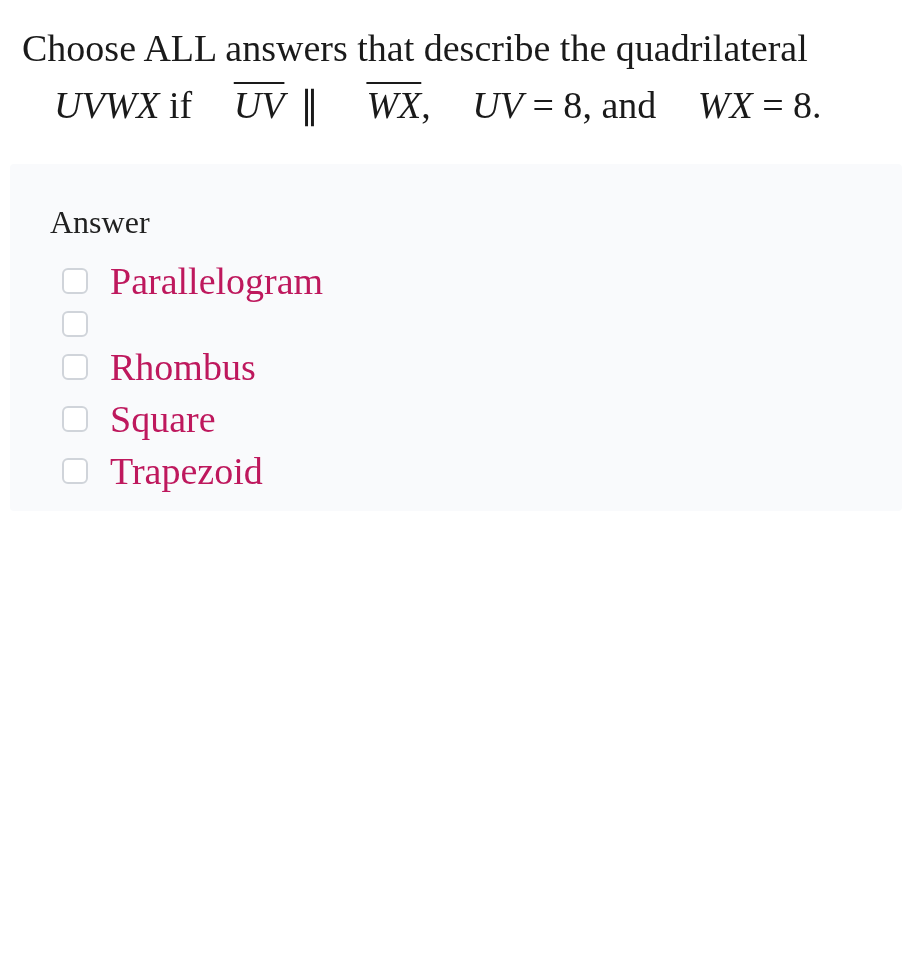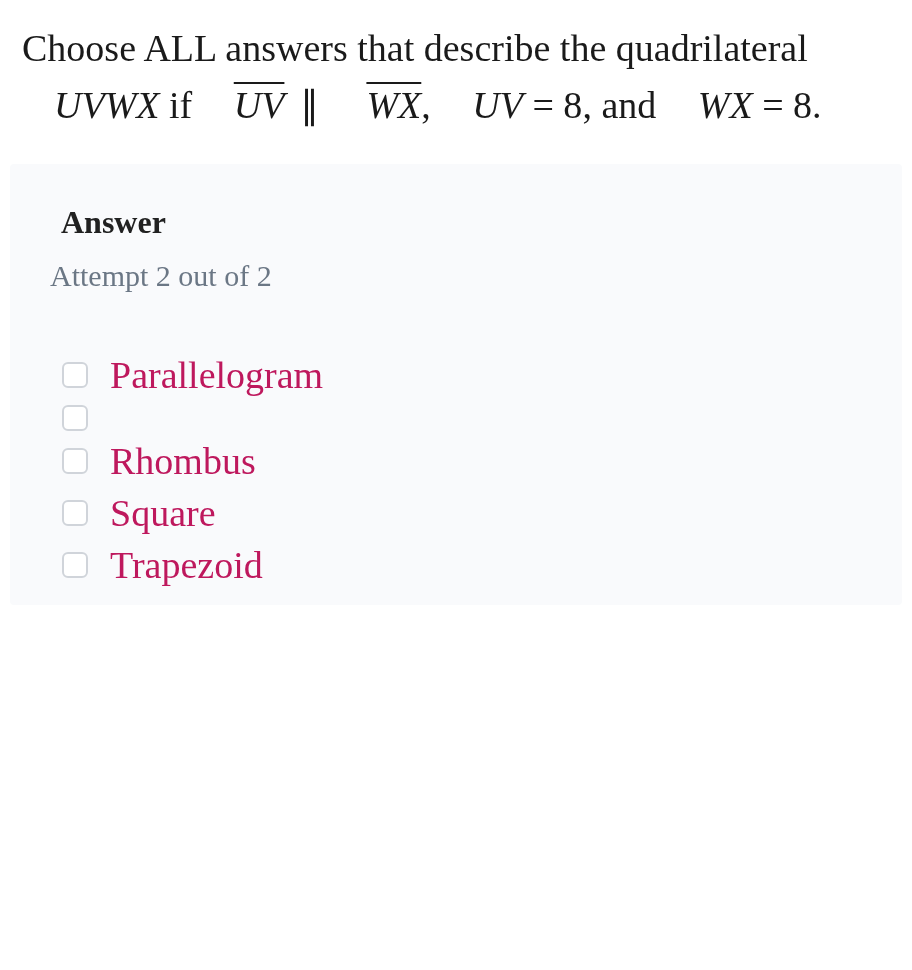--- a/index.html
+++ b/index.html
@@ -29,25 +29,24 @@
     margin: 0 6px;
   }
   .answer-panel {
     background: #f9fafc;
     margin: 0 10px;
     padding: 40px 40px 10px 40px;
     border-radius: 4px;
   }
   .answer-heading {
     font-family: Georgia, serif;
-    font-weight: bold;
+    font-weight: normal;
     font-size: 32px;
     color: #212121;
     margin-bottom: 18px;
-    margin-left: 11px;
   }
   .attempt-text {
     font-family: Georgia, serif;
     font-size: 30px;
     color: #6b7785;
     margin-bottom: 60px;
   }
   .options {
     padding-left: 12px;
   }
@@ -76,21 +75,20 @@
 <body>
 
 <div class="question-block">
   <span>Choose ALL answers that describe the quadrilateral </span><span class="math-var">UVWX</span><span> if </span><span class="math-var overline">UV</span>
   <span class="parallel">∥</span>
   <span class="math-var overline">WX</span><span>, </span><span class="math-var">UV</span><span> = 8</span><span>, and </span><span class="math-var">WX</span><span> = 8.</span>
 </div>
 
 <div class="answer-panel">
   <div class="answer-heading">Answer</div>
-  <div class="attempt-text">Attempt 2 out of 2</div>
   <div class="options">
     <div class="option-row">
       <div class="checkbox"></div>
       <span class="option-label">Parallelogram</span>
     </div>
     <div class="option-row">
       <div class="checkbox"></div>
     </div>
     <div class="option-row">
       <div class="checkbox"></div>

